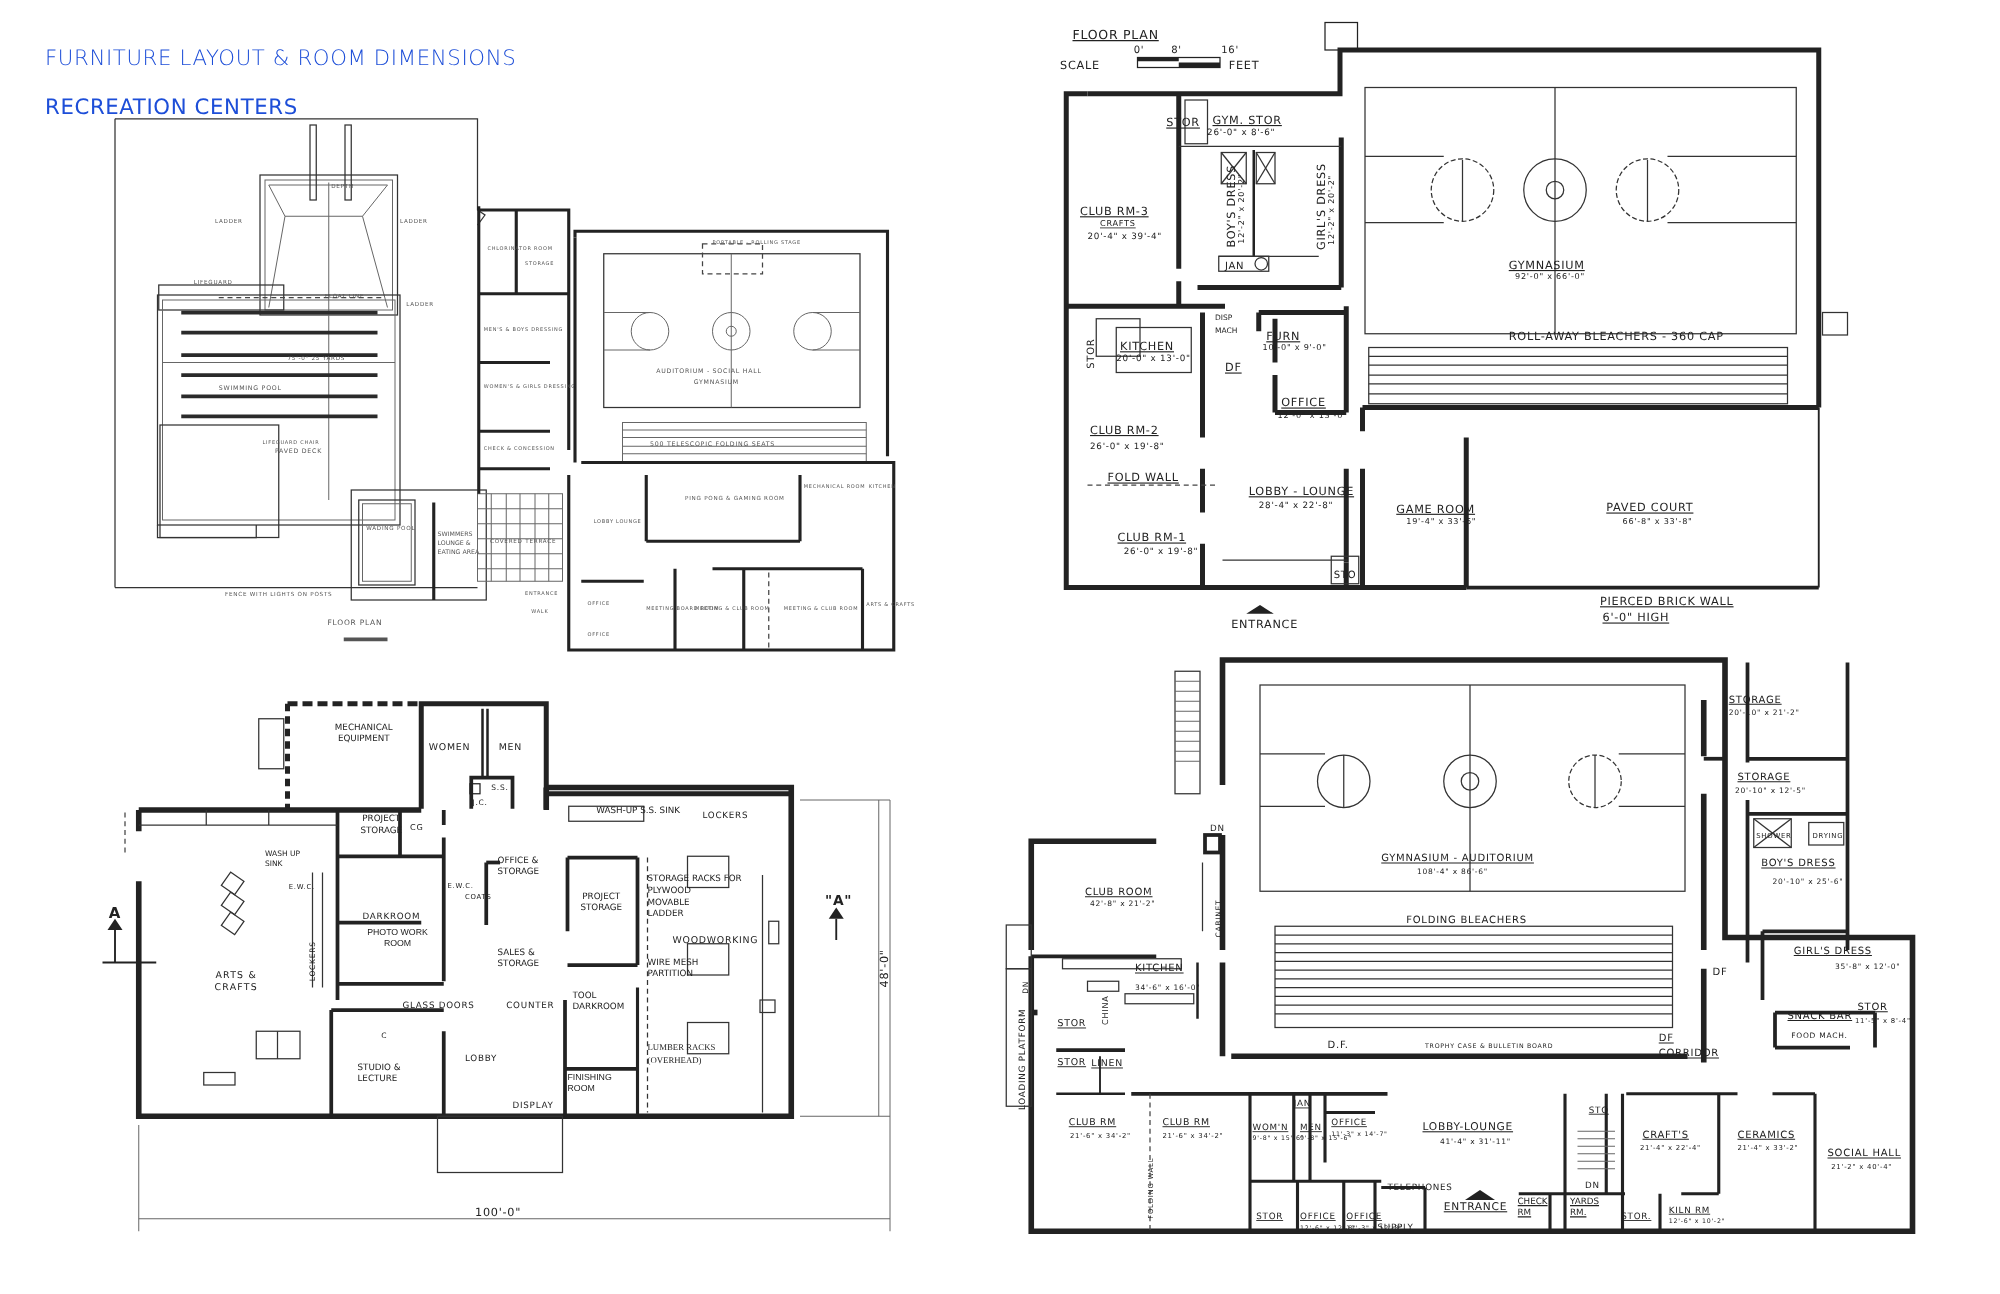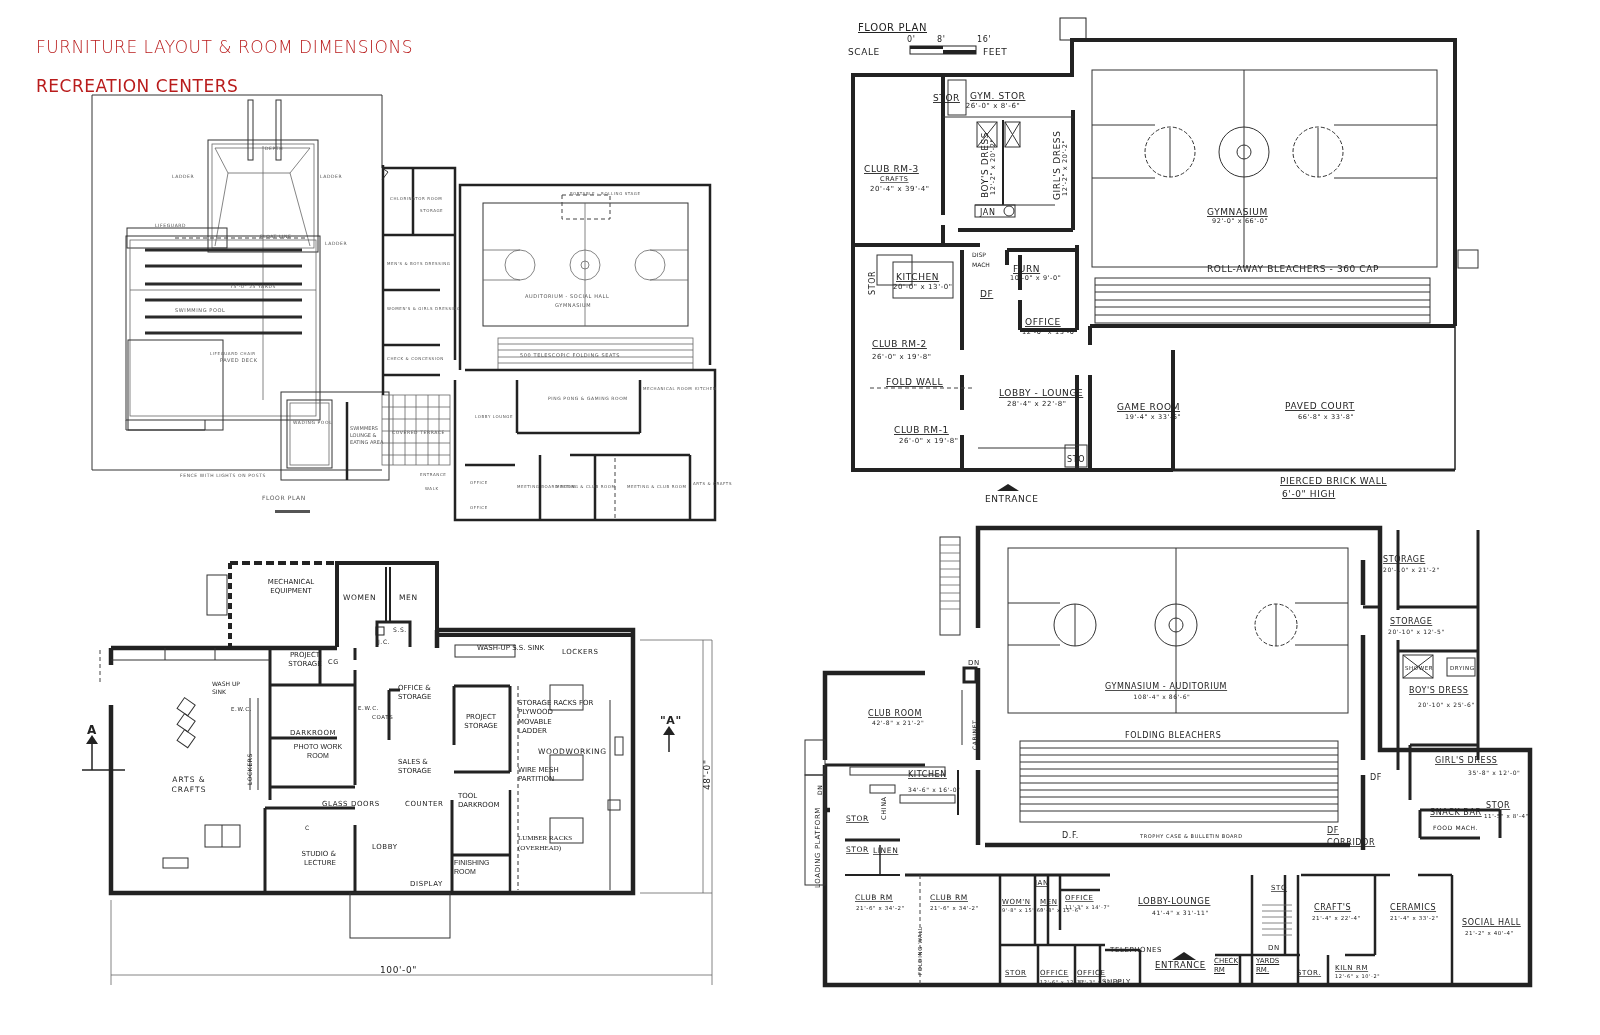--- a/index.html
+++ b/index.html
@@ -1,17 +1,17 @@
 <!DOCTYPE html>
 <html><head>
 <meta charset="utf-8">
 <style>
   html, body { margin:0; padding:0; background:#ffffff; }
   body { width:1600px; height:1035px; position:relative; overflow:hidden; font-family:"DejaVu Sans", sans-serif; color:#1a1a1a; }
-  .title { position:absolute; left:36px; font-family:"DejaVu Sans", sans-serif; letter-spacing:0.5px; color:#b91c1c; }
+  .title { position:absolute; left:36px; font-family:"DejaVu Sans", sans-serif; letter-spacing:0.5px; color:#1d4ed8; }
   .t1 { top:37px; font-size:17px; font-weight:300; }
   .t2 { top:64px; font-size:17px;margin-top:12px; }
   svg { position:absolute; left:0; top:0; }
   .lbl { font-family:"DejaVu Sans", sans-serif; fill:#222; letter-spacing:0.6px; }
   .faint { fill:#555; }
   .wall { stroke:#222; fill:none; }
   .thin { stroke:#333; stroke-width:1; fill:none; }
   .hair { stroke:#666; stroke-width:0.8; fill:none; }
   .dash { stroke:#444; stroke-width:1; fill:none; stroke-dasharray:4 3; }
 </style>
@@ -397,21 +397,21 @@
     <foreignObject x="283" y="742" width="70" height="22">
       <div xmlns="http://www.w3.org/1999/xhtml" style="font-size:7px;line-height:9px;color:#222;font-family:Liberation Sans, sans-serif;text-align:center;">PHOTO WORK ROOM</div>
     </foreignObject>
     <text class="lbl" x="0" y="0" font-size="6" transform="translate(252,785) rotate(-90)">LOCKERS</text>
     <foreignObject x="164" y="775" width="50" height="22">
       <div xmlns="http://www.w3.org/1999/xhtml" style="font-size:7.5px;line-height:10px;color:#222;font-family:'DejaVu Sans',sans-serif;text-align:center;letter-spacing:1px;">ARTS &amp; CRAFTS</div>
     </foreignObject>
     <text class="lbl" x="322" y="806" font-size="7">GLASS DOORS</text>
     <text class="lbl" x="305" y="830" font-size="6">C</text>
     <foreignObject x="286" y="850" width="50" height="30">
-      <div xmlns="http://www.w3.org/1999/xhtml" style="font-size:7px;line-height:9px;color:#222;font-family:'DejaVu Sans',sans-serif;text-align:right;">STUDIO &amp; LECTURE</div>
+      <div xmlns="http://www.w3.org/1999/xhtml" style="font-size:7px;line-height:9px;color:#222;font-family:'DejaVu Sans',sans-serif;text-align:left;">STUDIO &amp; LECTURE</div>
     </foreignObject>
     <text class="lbl" x="372" y="849" font-size="7">LOBBY</text>
     <text class="lbl" x="410" y="886" font-size="7">DISPLAY</text>
     <text class="lbl" x="372" y="719" font-size="5.5">COATS</text>
     <foreignObject x="398" y="684" width="50" height="22">
       <div xmlns="http://www.w3.org/1999/xhtml" style="font-size:7px;line-height:9px;color:#222;font-family:'DejaVu Sans',sans-serif;">OFFICE &amp; STORAGE</div>
     </foreignObject>
     <foreignObject x="398" y="758" width="50" height="22">
       <div xmlns="http://www.w3.org/1999/xhtml" style="font-size:7px;line-height:9px;color:#222;font-family:'DejaVu Sans',sans-serif;">SALES &amp; STORAGE</div>
     </foreignObject>

